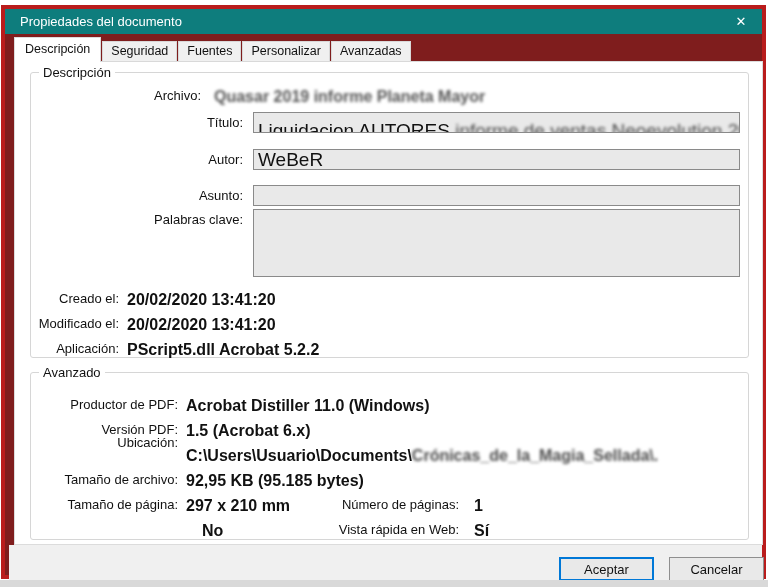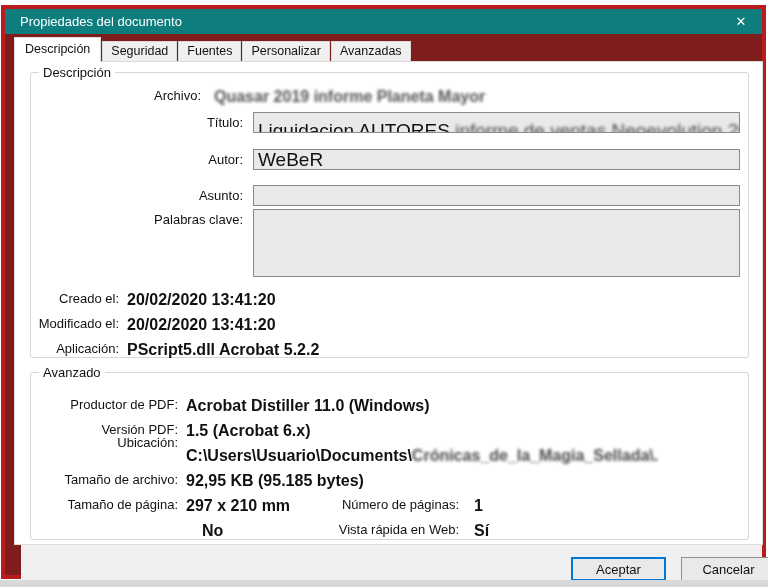--- a/index.html
+++ b/index.html
@@ -56,21 +56,21 @@
     background:#e9e9e9; border:1px solid #8a8a8a;
     font-size:19px; color:#111; padding:8px 4px; line-height:19px;
     white-space:nowrap; overflow:hidden;
   }
   input.fieldbox { font-family:"Liberation Sans", sans-serif; }
   textarea.fieldbox { height:68px; resize:none; font-family:"Liberation Sans", sans-serif; }
 
   .blur { filter: blur(1.4px); color:#4a4a4a; }
   .blur-strong { filter: blur(1.6px); color:#555; }
 
-  .footer { position:absolute; left:16px; top:536px; right:0; height:38px; background:#f0f0f0; }
+  .footer { position:absolute; left:4px; top:536px; right:0; height:38px; background:#f0f0f0; }
   .btn {
     position:absolute; top:12px; width:95px; height:24px;
     background:#e9e9e9; border:1px solid #8f8f8f;
     font-size:13px; color:#111; text-align:center; line-height:21px;
     font-family:"Liberation Sans", sans-serif;
   }
   .btn.default { border:2px solid #0078d7; line-height:19px; }
   .btn-accept { left:550px; }
   .btn-cancel { left:660px; }
 

